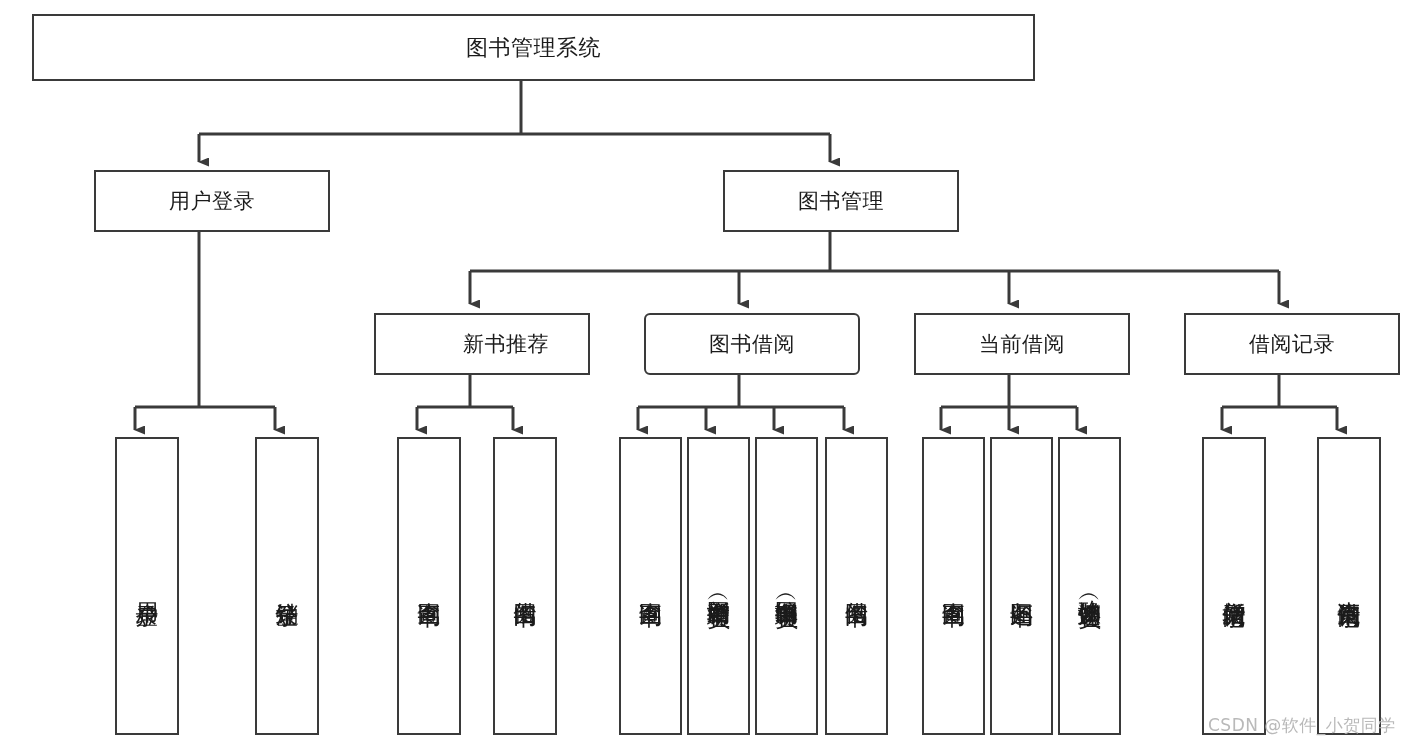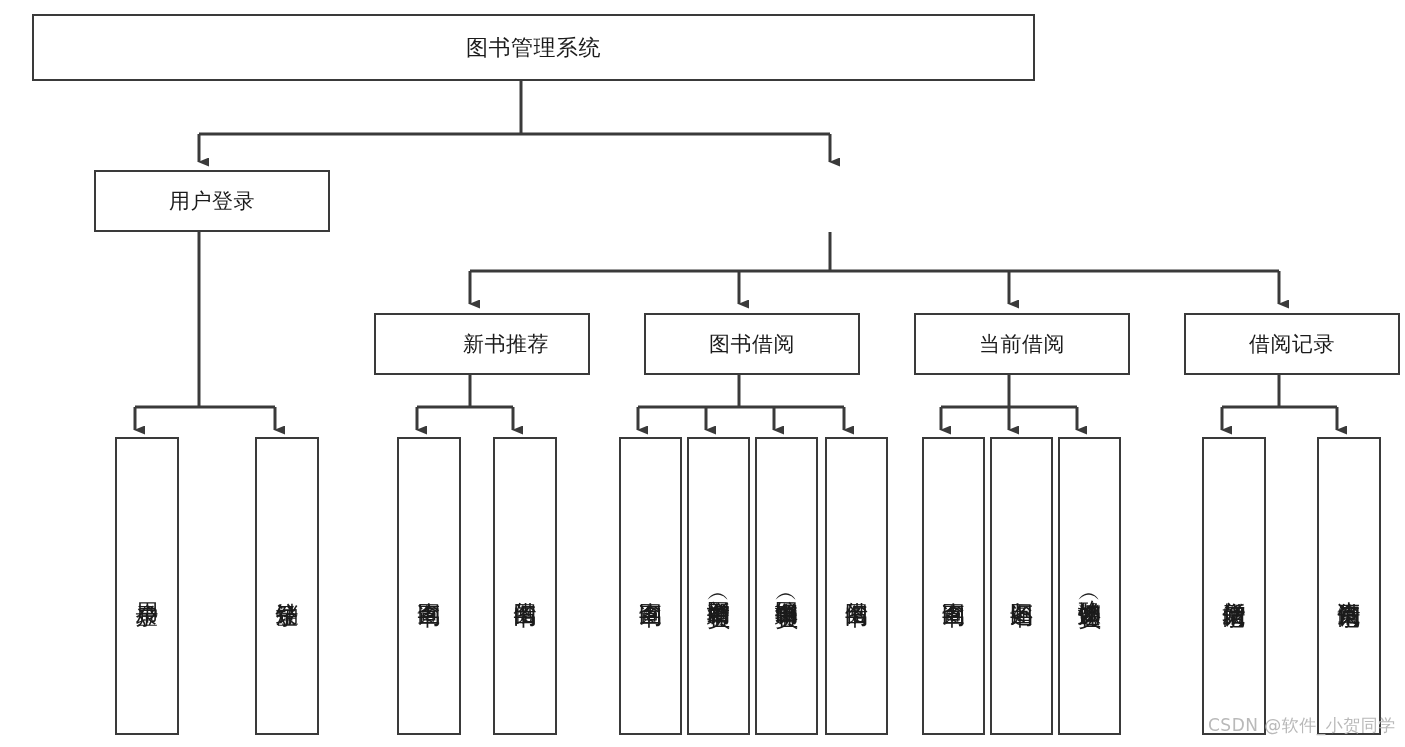--- a/index.html
+++ b/index.html
@@ -125,25 +125,28 @@
     </g>
   </svg>
 
   <div class="node horiz root" style="left:20px; top:14px; width:1003px; height:67px;">
     <span class="lbl">图书管理系统</span>
   </div>
 
   <div class="node horiz" style="left:82px; top:170px; width:236px; height:62px;">
     <span class="lbl">用户登录</span>
   </div>
+  <div class="node horiz" style="left:711px; top:170px; width:236px; height:62px;">
+    <span class="lbl">图书管理</span>
+  </div>
 
   <div class="node horiz" style="left:362px; top:313px; width:216px; height:62px;padding-left:48px;">
     <span class="lbl">新书推荐</span>
   </div>
-  <div class="node horiz" style="left:632px; top:313px; width:216px; height:62px;">
+  <div class="node horiz" style="left:632px; top:313px; width:216px; height:62px;border-radius:6px;">
     <span class="lbl">图书借阅</span>
   </div>
   <div class="node horiz" style="left:902px; top:313px; width:216px; height:62px;">
     <span class="lbl">当前借阅</span>
   </div>
   <div class="node horiz" style="left:1172px; top:313px; width:216px; height:62px;">
     <span class="lbl">借阅记录</span>
   </div>
 
   <div class="node vert" style="left:103px; top:437px; width:64px; height:298px;">

